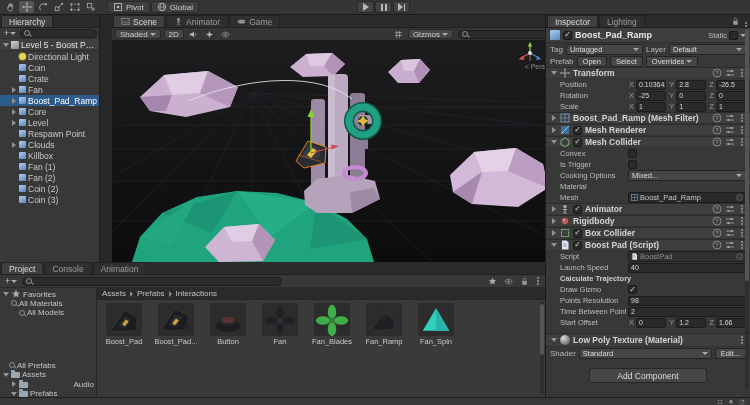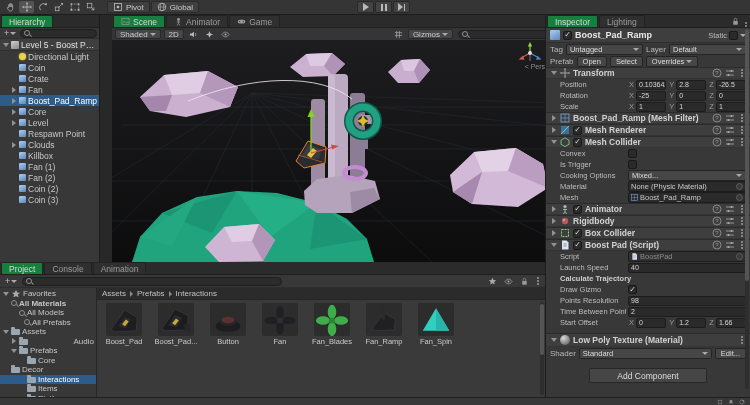--- a/index.html
+++ b/index.html
@@ -28,21 +28,21 @@
 .cicon{width:10px;height:10px;display:inline-flex;flex:0 0 10px}
 .cicon svg{width:100%;height:100%}
 .cicon.tiny{width:7px;height:7px;flex:0 0 7px}
 .cb{width:9px;height:9px;background:#2a2a2a;border:1px solid #191919;border-radius:2px;display:inline-flex;align-items:center;justify-content:center;flex:0 0 auto}
 .cb.checked::after{content:"\2713";font-size:8px;line-height:1;color:#d4d4d4}
 .flexsp{flex:1 1 0;min-width:0}
 
 
 .tabstrip{height:13px;background:#2b2b2b;display:flex;align-items:flex-end;border-bottom:1px solid #1f1f1f;padding-left:1px}
 .tab{height:12px;display:flex;align-items:center;gap:3px;padding:0 7px;font-size:8.5px;color:#9b9b9b;background:#2f2f2f;border:1px solid #222;border-bottom:none;border-radius:2px 2px 0 0;margin-right:1px;white-space:nowrap}
-.tab.active{background:#15803d;color:#d8d8d8}
+.tab.active{background:#404040;color:#d8d8d8}
 .tab .iconbox svg{width:9px;height:9px}
 
 
 #topbar{position:absolute;left:0;top:0;width:750px;height:15px;background:#353535;border-bottom:1px solid #1c1c1c;display:flex;align-items:center;gap:1px;padding:0 3px}
 .toolbtn{width:15px;height:12px;display:flex;align-items:center;justify-content:center;border-radius:2px}
 .toolbtn.active{background:#545454}
 .toolbtn svg{width:10px;height:10px}
 .tbtn{height:12px;display:flex;align-items:center;gap:3px;padding:0 5px;font-size:8px;color:#ccc;background:#3f3f3f;border:1px solid #2a2a2a;border-radius:2px}
 .pivot-group{display:flex;gap:1px;margin-left:8px}
 .play-group{position:absolute;left:357px;top:1px;display:flex;gap:1px}
@@ -522,40 +522,40 @@
       <span class="sicon">
           <svg viewBox="0 0 10 10">
             <rect x="2.5" y="4.5" width="5" height="4" rx=".5" fill="#999"></rect>
             <path d="M3.5 4.5V3a1.5 1.5 0 013 0v1.5" fill="none" stroke="#999" stroke-width=".8"></path>
           </svg>
         </span>
       <span class="vdots"></span>
     </div>
     <div class="proj-body">
       <div class="proj-tree" id="proj-tree">
-          <div class="trow" style="padding-left: 2px;">
+          <div class="trow" style="padding-left: 2px; align-items: flex-end;">
             <span class="fold f-open"></span>
             <span class="iconbox">
               <svg viewBox="0 0 10 10">
                 <path d="M5 .8l1.2 2.6 2.8.3-2.1 1.9.6 2.8L5 7 2.5 8.4l.6-2.8L1 3.7l2.8-.3z" fill="#aaa"></path>
               </svg>
             </span>
             <span class="hlabel">Favorites</span>
           </div>
-          <div class="trow" style=" font-weight: bold;">
+          <div class="trow" style="">
             <span class="fold"></span>
             <span class="mag-ic"></span>
             <span class="hlabel">All Materials</span>
           </div>
           <div class="trow" style="padding-left: 10px;">
             <span class="fold"></span>
             <span class="mag-ic"></span>
             <span class="hlabel">All Models</span>
           </div>
-          <div class="trow" style="padding-left: 15px;">
+          <div class="trow" style="padding-left: 0; margin-top: 43px;">
             <span class="fold"></span>
             <span class="mag-ic"></span>
             <span class="hlabel">All Prefabs</span>
           </div>
           <div class="trow" style="padding-left: 2px;">
             <span class="fold f-open"></span>
             <span class="folder-ic"></span>
             <span class="hlabel">Assets</span>
           </div>
           <div class="trow" style="padding-left: 10px; text-align: right;">
@@ -880,24 +880,20 @@
           </div>
           <div class="frow">
             <span class="flabel">Cooking Options</span>
             <div class="dd grow">
               <span>Mixed...</span>
               <span class="caret-d"></span>
             </div>
           </div>
           <div class="frow">
             <span class="flabel">Material</span>
-            <div class="objfield grow">
-              <span>None (Physic Material)</span>
-              <span class="picker"></span>
-            </div>
           </div>
           <div class="frow">
             <span class="flabel">Mesh</span>
             <div class="objfield grow">
               <span class="cicon tiny">
                 <svg viewBox="0 0 10 10">
                   <rect x="1" y="1" width="8" height="8" fill="none" stroke="#7fa8d9" stroke-width=".8"></rect>
                   <path d="M1 5h8M5 1v8" stroke="#7fa8d9" stroke-width=".6"></path>
                 </svg>
               </span>

